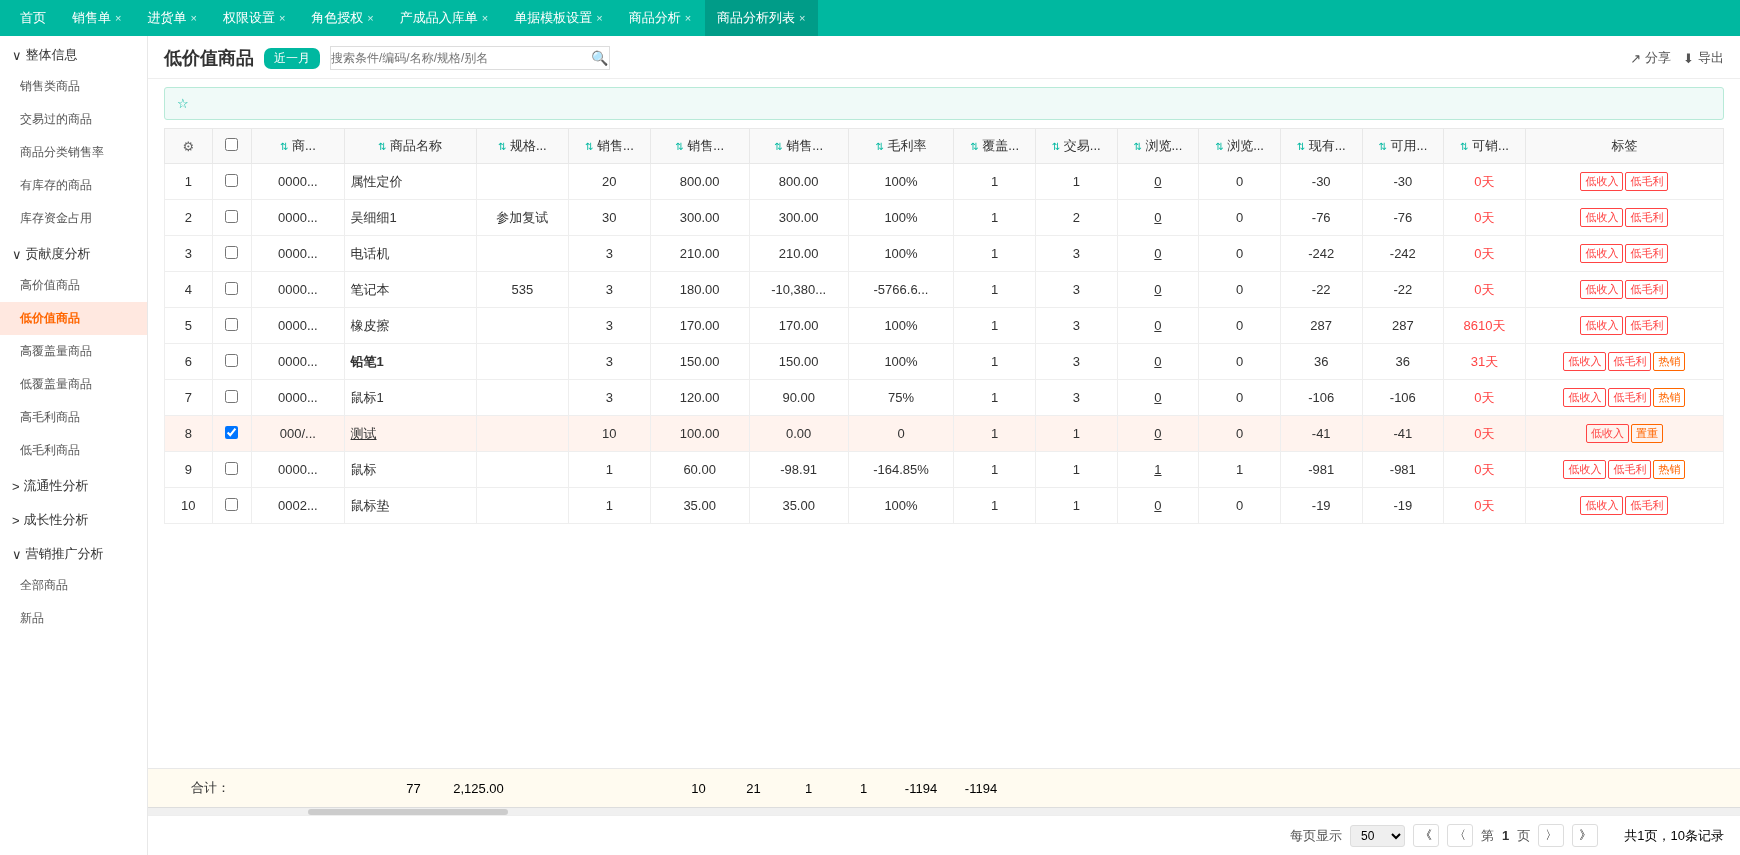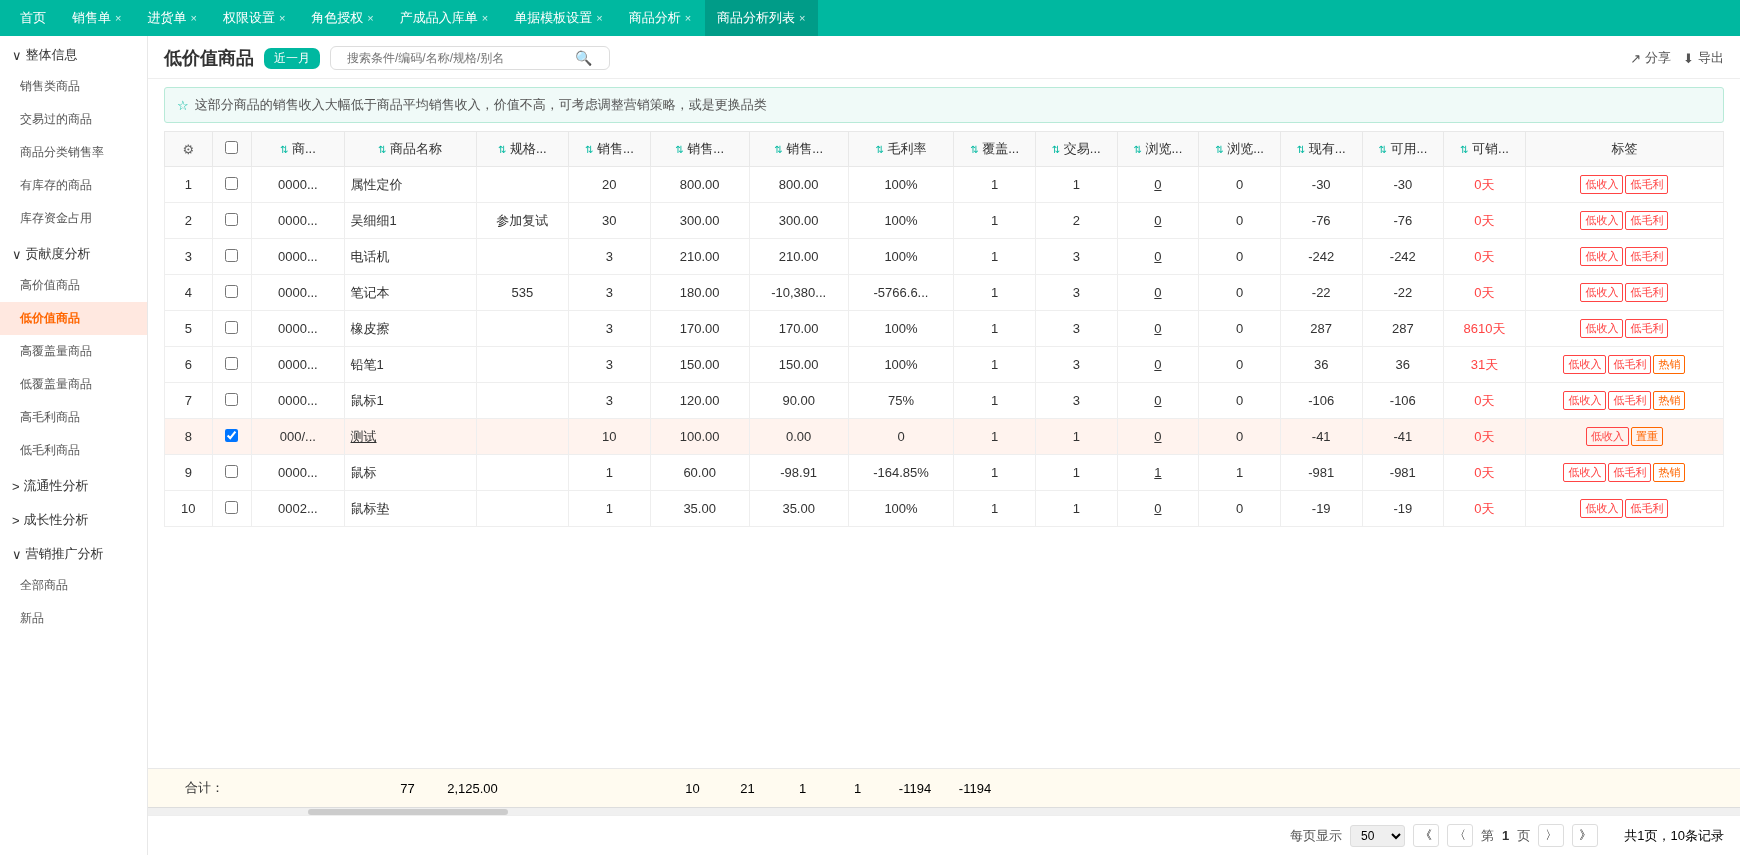--- a/index.html
+++ b/index.html
@@ -85,22 +85,22 @@
     .date-filter {
       background: #00b8a0;
       color: #fff;
       padding: 2px 10px;
       border-radius: 7px;
       font-size: 12px;
       cursor: pointer;
     }
     .search-box {
       border: 1px solid #ddd;
-      border-radius: 6px;
-      padding: 3px 16px;
+      border-radius: 0;
+      padding: 3px 0;
       display: flex;
       align-items: center;
       gap: 4px;
       flex: 1;
       max-width: 280px;
     }
     .search-box input {
       border: none;
       outline: none;
       font-size: 12px;
@@ -176,21 +176,21 @@
       font-size: 11px;
       margin: 1px;
     }
     .underline { text-decoration: underline; cursor: pointer; }
     .col-check { width: 28px; }
 
     
     .footer-totals {
       background: #fffbf0;
       border-top: 1px solid #e8e8e8;
-      padding: 10px 16px;
+      padding: 10px 22px;
       display: flex;
       align-items: center;
       font-size: 12px;
       flex-shrink: 0;
       gap: 0;
     }
     .total-label { color: #333; width: 80px; text-align: right; padding-right: 20px; }
 
     
     .pagination {
@@ -301,21 +301,20 @@
         </div>
         <div class="header-btn">
           <span>⬇</span>
           <span>导出</span>
         </div>
       </div>
     </div>
 
     <div class="info-banner">
       <span style="color:#00b8a0;">☆</span>
-      <span>这部分商品的销售收入大幅低于商品平均销售收入，价值不高，可考虑调整营销策略，或是更换品类</span>
     </div>
 
     <div class="table-container">
       <table>
         <thead>
           <tr>
             <th class="col-check" style="width:36px;">
               <span class="settings-icon">⚙</span>
             </th>
             <th class="col-check" style="width:30px;">
@@ -471,21 +470,21 @@
     <td>287</td>
     <td style="color:#ff4444;">8610天</td>
     <td><span class="tag" style="color:#ff4444; border:1px solid #ff4444; padding:1px 4px; border-radius:2px; font-size:11px; margin:1px; display:inline-block;">低收入</span><span class="tag" style="color:#ff4444; border:1px solid #ff4444; padding:1px 4px; border-radius:2px; font-size:11px; margin:1px; display:inline-block;">低毛利</span></td>
   </tr>
             <tr>
     <td>6</td>
     <td class="checkbox-cell">
       <input type="checkbox" style="">
     </td>
     <td>0000...</td>
-    <td style="text-align:left;">铅笔1</td>
+    <td style="text-align:left;font-weight:bold;">铅笔1</td>
     <td></td>
     <td>3</td>
     <td>150.00</td>
     <td>150.00</td>
     <td>100%</td>
     <td>1</td>
     <td>3</td>
     <td><span class="underline">0</span></td>
     <td>0</td>
     <td>36</td>

